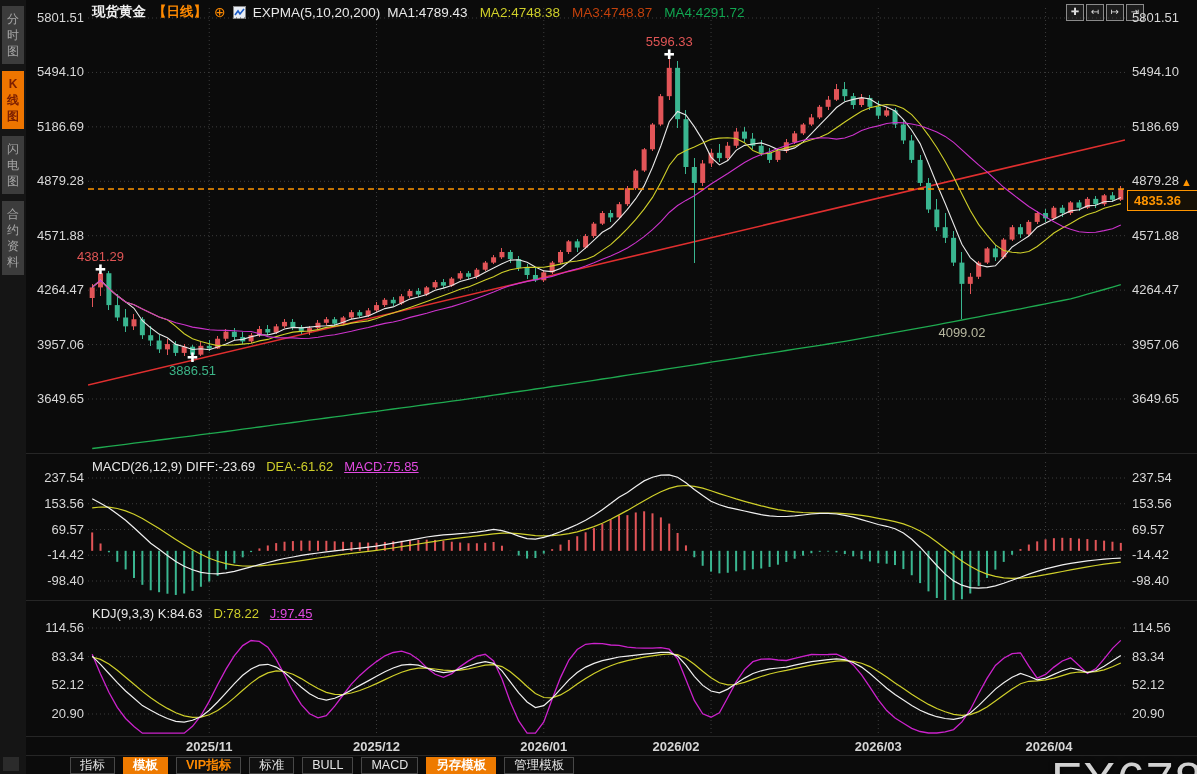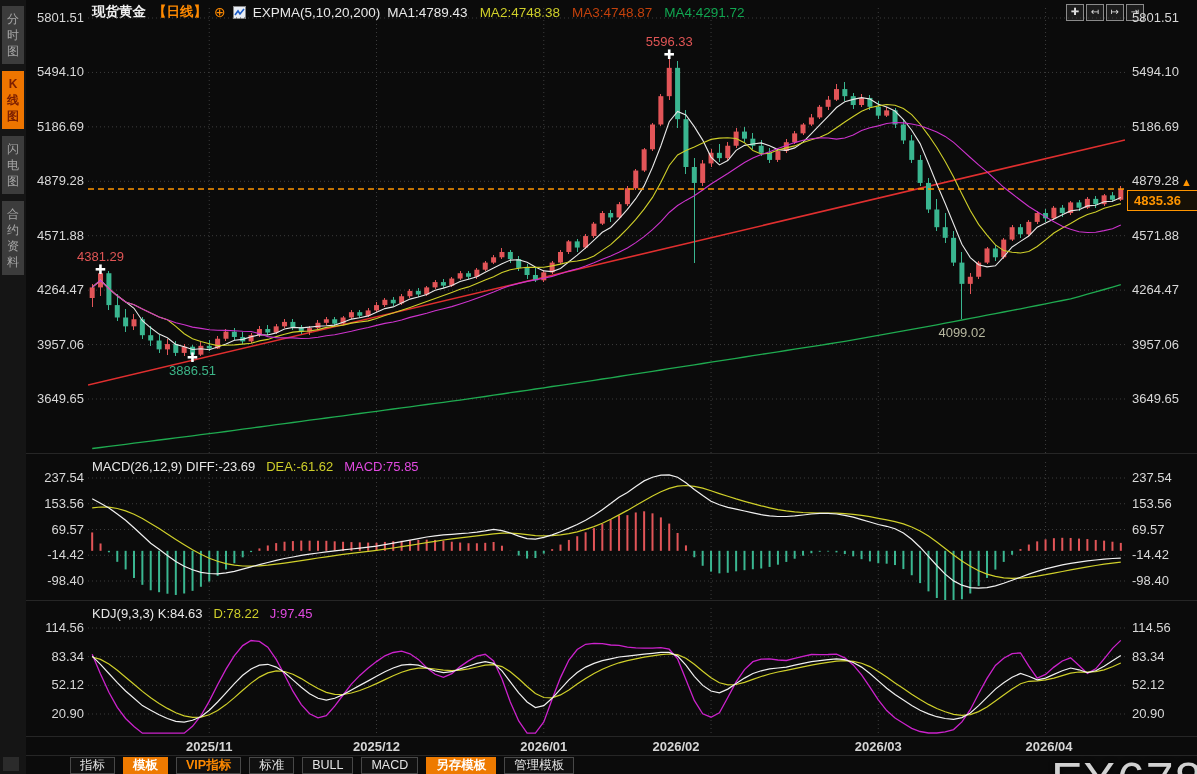--- a/index.html
+++ b/index.html
@@ -22,21 +22,21 @@
          font-size:10px;line-height:14px;text-align:center;cursor:pointer;}
   .mini-chart{display:inline-block;width:13px;height:13px;}
   
   .ylab{position:absolute;font-size:13px;color:#d8d8d8;line-height:14px;}
   .ylab.left{width:58px;text-align:right;left:26px;}
   .ylab.right{left:1132px;text-align:left;width:62px;}
   .month-lab{position:absolute;top:739px;transform:translateX(-50%);font-size:13px;font-weight:bold;color:#d6d6d6;}
   
   .panel-svg{position:absolute;left:88px;}
   .sub-header{position:absolute;left:92px;font-size:13px;white-space:nowrap;}
-  .sub-header .w{color:#e8e8e8;} .sub-header .y{color:#cfcf2a;} .sub-header .m{color:#e14ae1;}
+  .sub-header .w{color:#e8e8e8;} .sub-header .y{color:#cfcf2a;} .sub-header .m{color:#e14ae1;text-decoration:underline;}
   .hline{position:absolute;left:26px;width:1171px;height:1px;background:#262626;}
   
   #annos{position:absolute;left:88px;top:8px;width:1037px;height:445px;pointer-events:none;}
   .anno{position:absolute;transform:translateX(-50%);font-size:13px;font-weight:normal;}
   .xmark{position:absolute;transform:translate(-50%,-50%);color:#fff;font-size:13px;font-weight:bold;}
   
   #price-box{position:absolute;left:1127px;top:190px;width:64px;height:19px;border:1px solid #ff9500;
              background:#161006;color:#ff9500;font-size:13px;line-height:19px;padding-left:6px;font-weight:bold;}
   #price-arrow{position:absolute;left:1181px;top:176px;color:#ff9500;font-size:11px;}
   

